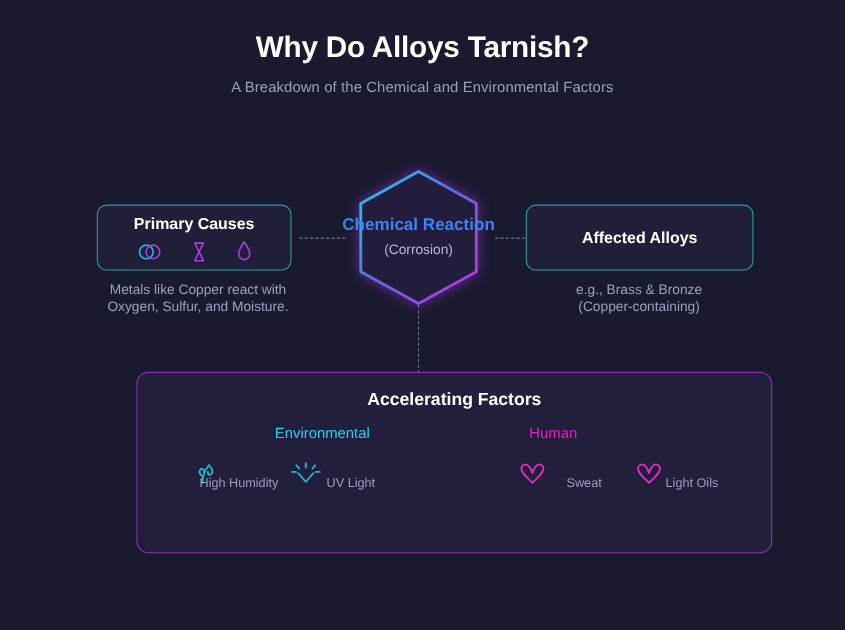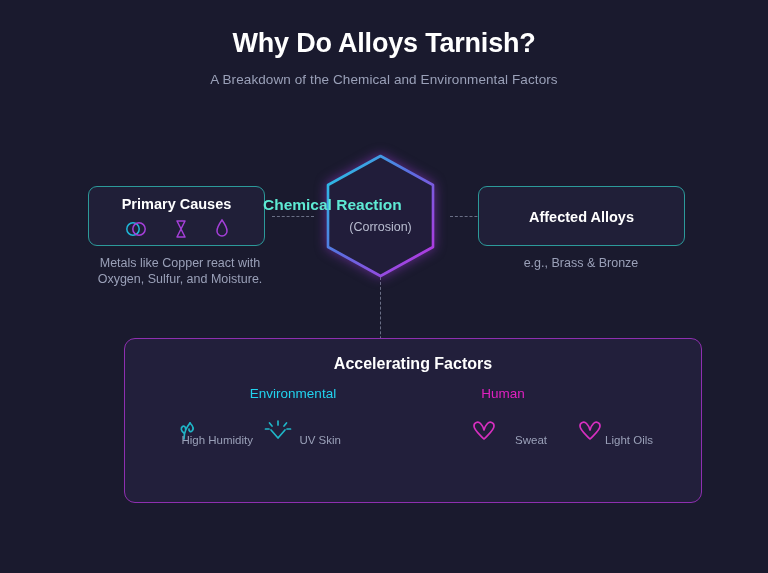--- a/index.html
+++ b/index.html
@@ -119,23 +119,24 @@
   .hex-wrap svg {
     position: absolute;
     inset: 0;
     filter: drop-shadow(0 0 6px rgba(160,60,220,0.55));
   }
   .hex-label {
     position: absolute;
     left: -60px;
     top: 44px;
     width: 235px;
+    text-align: center;
     font-size: 15.5px;
     font-weight: bold;
-    color: #5eead4;
+    color: #3b82f6;
     z-index: 3;
   }
   .hex-sub {
     position: absolute;
     left: -60px;
     top: 68px;
     width: 235px;
     text-align: center;
     font-size: 12.5px;
     color: #b9bdd0;
@@ -258,20 +259,21 @@
     </svg>
     <div class="hex-label">Chemical Reaction</div>
     <div class="hex-sub">(Corrosion)</div>
   </div>
 
   <div class="sidebox box-affected">
     <div class="box-title">Affected Alloys</div>
   </div>
   <div class="caption cap-affected">
     <div>e.g., Brass &amp; Bronze</div>
+    <div>(Copper-containing)</div>
   </div>
 
   <div class="panel">
     <div class="panel-title">Accelerating Factors</div>
 
     <div class="group-head group-human">Human</div>
     <div class="group-head group-env">Environmental</div>
 
     <div class="items items-env">
       <div class="item">
@@ -288,21 +290,21 @@
         <span class="item-icon">
           <svg width="28" height="22" viewBox="0 0 28 22">
             <path d="M14 6 V2" stroke="#1fb6c8" stroke-width="1.7" stroke-linecap="round"></path>
             <path d="M8 7 L5.5 4" stroke="#1fb6c8" stroke-width="1.7" stroke-linecap="round"></path>
             <path d="M20 7 L22.5 4" stroke="#1fb6c8" stroke-width="1.7" stroke-linecap="round"></path>
             <path d="M5 10 H1.5" stroke="#1fb6c8" stroke-width="1.7" stroke-linecap="round"></path>
             <path d="M23 10 H26.5" stroke="#1fb6c8" stroke-width="1.7" stroke-linecap="round"></path>
             <path d="M7 11 L14 19 L21 11" fill="none" stroke="#1fb6c8" stroke-width="1.7" stroke-linejoin="round" stroke-linecap="round"></path>
           </svg>
         </span>
-        <span class="item-label">UV Skin</span>
+        <span class="item-label">UV Light</span>
       </div>
     </div>
 
     <div class="items items-human">
       <div class="item">
         <span class="item-icon">
           <svg width="26" height="22" viewBox="0 0 26 22">
             <path d="M13 20 C7 14 3 11 3 7 C3 3.5 7 2 9.5 4.5 C11 6 12.5 9 13 11 C13.5 9 15 6 16.5 4.5 C19 2 23 3.5 23 7 C23 11 19 14 13 20 Z" fill="none" stroke="#d82fc0" stroke-width="1.7" stroke-linejoin="round"></path>
           </svg>
         </span>

